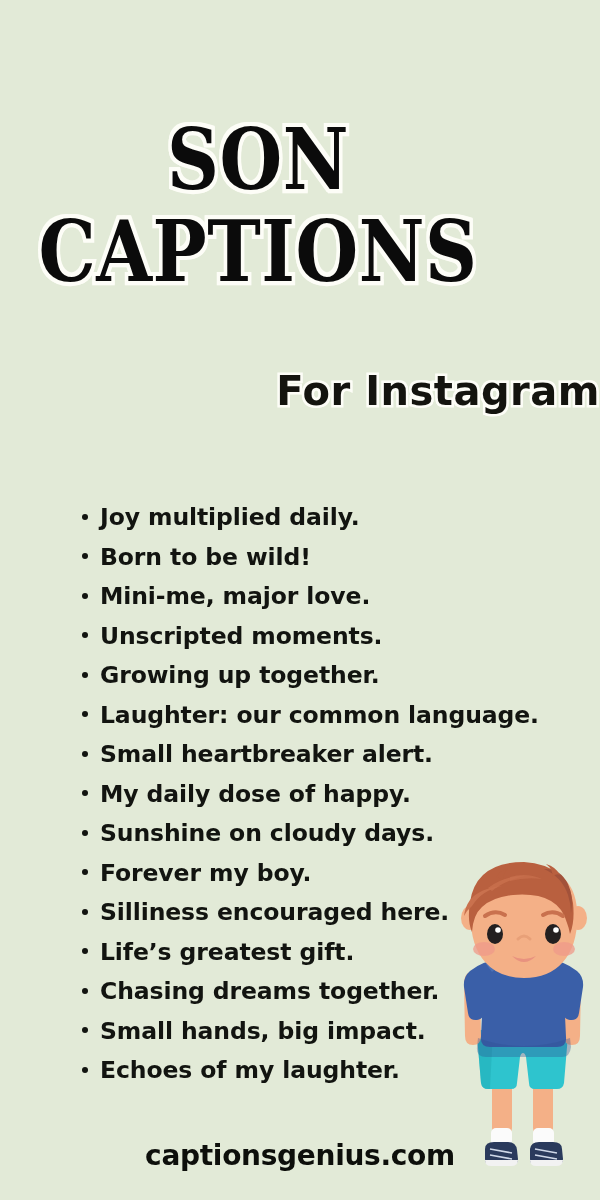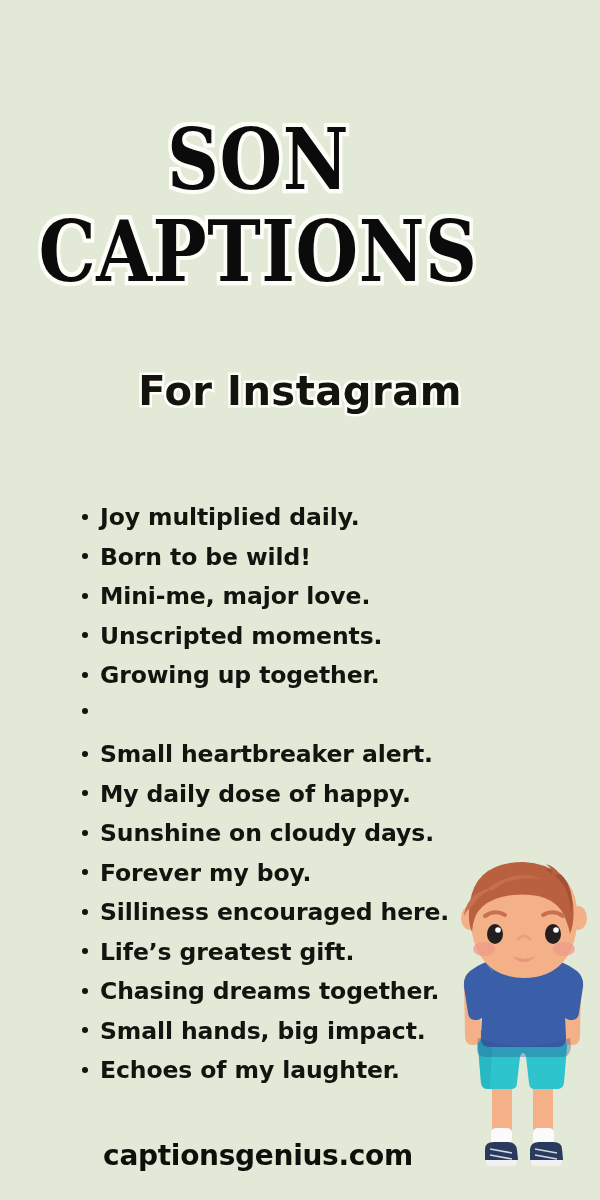--- a/index.html
+++ b/index.html
@@ -60,21 +60,21 @@
     transform: scaleY(1.18);
     transform-origin: center top;
     margin-top: 22px;
   }
 
   .subtitle {
     position: absolute;
     top: 368px;
     left: 0;
     width: 600px;
-    text-align: center;
+    text-align: right;
     font-family: "DejaVu Sans", sans-serif;
     font-size: 40px;
     font-weight: 600;
     color: #14140f;
     letter-spacing: 0.5px;
     -webkit-text-stroke: 5px #fdfdf7;
     paint-order: stroke fill;
     text-shadow:
       0 0 3px #fdfdf7,
       2px 2px 0 #fdfdf7,
@@ -129,21 +129,21 @@
 
   .caption-text {
     flex: 0 1 auto;
   }
 
   
   .footer {
     position: absolute;
     bottom: 28px;
     left: 0;
-    width: 516px;
+    width: 600px;
     text-align: center;
     font-family: "DejaVu Sans", sans-serif;
     font-size: 28px;
     font-weight: bold;
     color: #0d0f0b;
     letter-spacing: -0.3px;
   }
 
   
   .boy-illustration {
@@ -187,20 +187,21 @@
       <li class="caption-item">
         <span class="bullet"></span>
         <span class="caption-text">Unscripted moments.</span>
       </li>
       <li class="caption-item">
         <span class="bullet"></span>
         <span class="caption-text">Growing up together.</span>
       </li>
       <li class="caption-item">
         <span class="bullet"></span>
+        <span class="caption-text">Laughter: our common language.</span>
       </li>
       <li class="caption-item">
         <span class="bullet"></span>
         <span class="caption-text">Small heartbreaker alert.</span>
       </li>
       <li class="caption-item">
         <span class="bullet"></span>
         <span class="caption-text">My daily dose of happy.</span>
       </li>
       <li class="caption-item">

